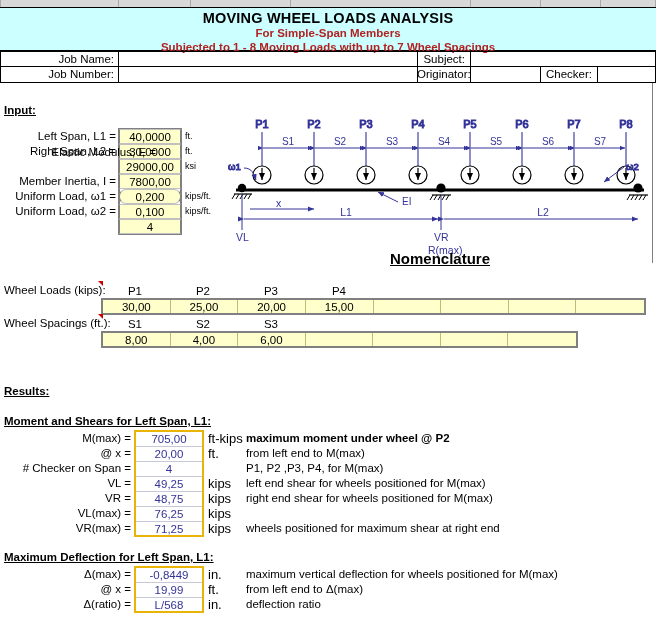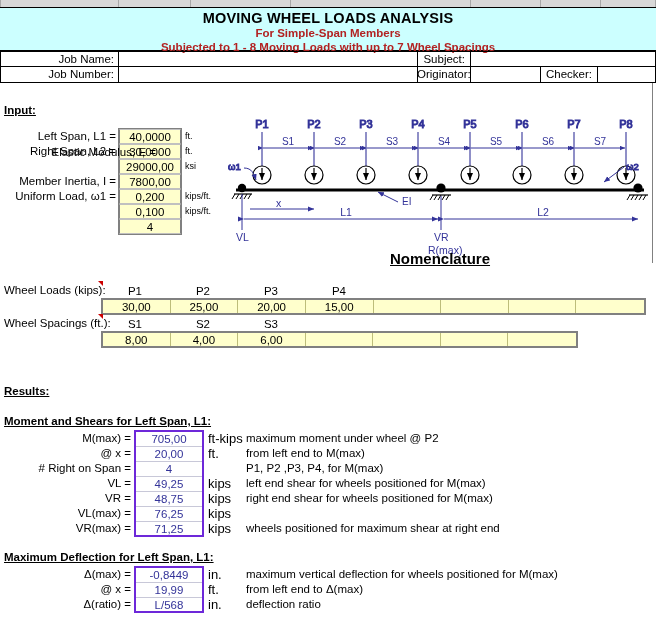--- a/index.html
+++ b/index.html
@@ -106,21 +106,21 @@
     height: 100%;
   }
   .ycell:last-child { border-right: none; }
 
   
   .res-label {
     position: absolute; text-align: right; font-size: 11.5px;
     white-space: nowrap; line-height: 15px; height: 15px;
   }
   .res-grid {
-    position: absolute; border: 2px solid #6d28d9; background: #ffffff; padding-left: 10px;
+    position: absolute; border: 2px solid #eab308; background: #ffffff; padding-left: 10px;
   }
   .res-cell {
     position: absolute; left: 0; width: 100%; height: 15px;
     line-height: 15px; text-align: center;
     color: #333399; font-size: 11.5px;
     border-bottom: 1px solid #c8c8d8;
   }
   .res-cell.last { border-bottom: none; }
   .res-unit {
     position: absolute; font-size: 13px; line-height: 15px; height: 15px;
@@ -207,23 +207,24 @@
 
   <div class="inp-label" style="left:0px;top:145px;width:116px;margin-left:40px;">Elastic Modulus, E =</div>
   <div class="inp-box" style="left:119px;top:159px;width:62px;">29000,00</div>
   <div class="inp-unit" style="left:185px;top:159px;">ksi</div>
 
   <div class="inp-label" style="left:0px;top:174px;width:116px;">Member Inertia, I =</div>
   <div class="inp-box" style="left:119px;top:174px;width:62px;">7800,00</div>
   <div class="inp-unit" style="left:185px;top:174px;"></div>
 
   <div class="inp-label" style="left:0px;top:189px;width:116px;">Uniform Load, ω1 =</div>
-  <div class="inp-box" style="left:119px;top:189px;width:62px;">0,200</div>
+  <div class="inp-box" style="left:119px;top:189px;width:62px;border-radius:7px;">0,200</div>
   <div class="inp-unit" style="left:185px;top:189px;">kips/ft.</div>
 
+  <div class="inp-label" style="left:0px;top:204px;width:116px;">Uniform Load, ω2 =</div>
   <div class="inp-box" style="left:119px;top:204px;width:62px;">0,100</div>
   <div class="inp-unit" style="left:185px;top:204px;">kips/ft.</div>
 
   <div class="inp-box" style="left:119px;top:219px;width:62px;">4</div>
   <div class="inp-unit" style="left:185px;top:219px;"></div>
 
   <svg class="diagram" width="424" height="150" viewBox="0 0 424 150">
     <defs>
       <marker id="ah" markerWidth="7" markerHeight="7" refX="6" refY="2.6" orient="auto">
         <path d="M0,0 L6,2.6 L0,5.2 z" fill="#333399"></path>
@@ -410,21 +411,21 @@
     <div class="ycell" style="width:68px;"></div>
     <div class="ycell" style="width:68px;"></div>
     <div class="ycell" style="width:68px;"></div>
   </div>
 
   <div class="heading" style="left:4px;top:385px;">Results:</div>
   <div class="heading" style="left:4px;top:415px;">Moment and Shears for Left Span, L1:</div>
 
   <div class="res-label" style="left:0px;top:431px;width:131px;">M(max) =</div>
   <div class="res-label" style="left:0px;top:446px;width:131px;">@ x =</div>
-  <div class="res-label" style="left:0px;top:461px;width:131px;"># Right on Span =</div>
+  <div class="res-label" style="left:0px;top:461px;width:131px;"># Checker on Span =</div>
   <div class="res-label" style="left:0px;top:476px;width:131px;">VL =</div>
   <div class="res-label" style="left:0px;top:491px;width:131px;">VR =</div>
   <div class="res-label" style="left:0px;top:506px;width:131px;">VL(max) =</div>
   <div class="res-label" style="left:0px;top:521px;width:131px;">VR(max) =</div>
 
   <div class="res-grid" style="left:134px;top:430px;width:70px;height:107px;">
     <div class="res-cell" style="top:0px;">705,00</div>
     <div class="res-cell" style="top:15px;">20,00</div>
     <div class="res-cell" style="top:30px;">4</div>
     <div class="res-cell" style="top:45px;">49,25</div>
@@ -434,21 +435,21 @@
   </div>
 
   <div class="res-unit" style="left:208px;top:431px;">ft-kips</div>
   <div class="res-unit" style="left:208px;top:446px;">ft.</div>
   <div class="res-unit" style="left:208px;top:461px;"></div>
   <div class="res-unit" style="left:208px;top:476px;">kips</div>
   <div class="res-unit" style="left:208px;top:491px;">kips</div>
   <div class="res-unit" style="left:208px;top:506px;">kips</div>
   <div class="res-unit" style="left:208px;top:521px;">kips</div>
 
-  <div class="res-desc" style="left:246px;top:431px;">maximum moment under wheel @ P2</div>
+  <div class="res-desc" style="left:246px;top:431px;font-weight:bold;">maximum moment under wheel @ P2</div>
   <div class="res-desc" style="left:246px;top:446px;">from left end to M(max)</div>
   <div class="res-desc" style="left:246px;top:461px;">P1, P2 ,P3, P4,  for M(max)</div>
   <div class="res-desc" style="left:246px;top:476px;">left end shear for wheels positioned for M(max)</div>
   <div class="res-desc" style="left:246px;top:491px;">right end shear for wheels positioned for M(max)</div>
   <div class="res-desc" style="left:246px;top:521px;">wheels positioned for maximum shear at right end</div>
 
   <div class="heading" style="left:4px;top:551px;">Maximum Deflection for Left Span, L1:</div>
 
   <div class="res-label" style="left:0px;top:567px;width:131px;">Δ(max) =</div>
   <div class="res-label" style="left:0px;top:582px;width:131px;">@ x =</div>

